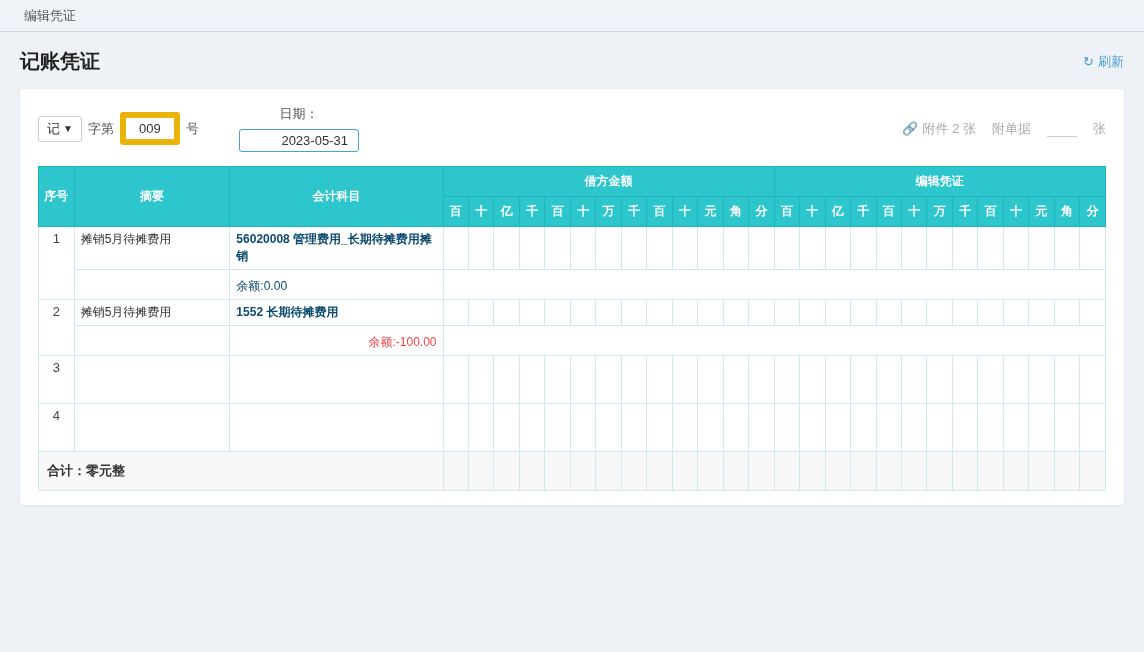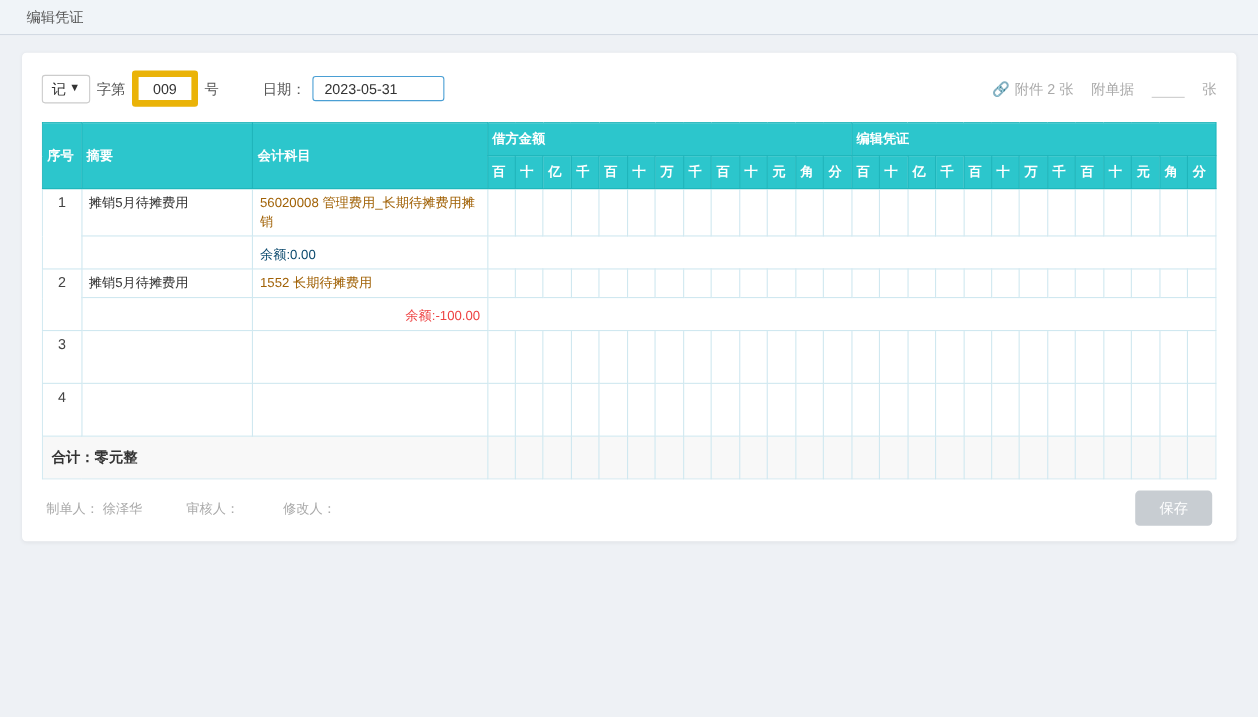--- a/index.html
+++ b/index.html
@@ -88,20 +88,21 @@
       color: #333;
     }
     .date-input {
       border: 1px solid #4a9fd4;
       border-radius: 3px;
       padding: 3px 10px;
       font-size: 13px;
       width: 120px;
       color: #333;
       background: #fff;
+      text-align: right;
     }
     .label-text {
       color: #555;
       font-size: 13px;
     }
     .attachment-area {
       margin-left: auto;
       display: flex;
       align-items: center;
       gap: 16px;
@@ -124,21 +125,21 @@
     }
     
     .voucher-table {
       width: 100%;
       border-collapse: collapse;
       font-size: 12px;
     }
     .voucher-table th {
       background: #2cc6cc;
       color: #fff;
-      text-align: left;
+      text-align: center;
       padding: 6px 4px;
       border: 1px solid #1fb5bb;
       white-space: nowrap;
     }
     .voucher-table td {
       border: 1px solid #d0e8f0;
       padding: 4px 6px;
       vertical-align: top;
       background: #fff;
     }
@@ -146,21 +147,21 @@
     .col-summary { width: 170px; margin-left: 12px; }
     .col-account { width: 230px; }
     .col-digit { width: 26px; text-align: center; }
     .row-number {
       text-align: center;
       font-size: 13px;
       color: #444;
       vertical-align: middle;
       padding-top: 20px;
     }
-    .account-main { font-size: 12px; color: #a16207; }
+    .account-main { font-size: 12px; color: #0c4a6e; font-weight: bold; }
     .account-balance { font-size: 12px; color: #0c4a6e; margin-top: 4px; }
     .account-balance.negative { color: #e44; text-align: right; }
     .summary-cell { font-size: 12px; color: #333; }
     .footer-row {
       display: flex;
       align-items: center;
       gap: 40px;
       padding: 10px 4px 0;
       font-size: 12px;
       color: #aaa;
@@ -182,34 +183,41 @@
     .chevron-icon { font-size: 10px; }
   </style>
 </head>
 <body>
 
 <div class="window-title-bar">
   <span>编辑凭证</span>
 </div>
 
 <div class="main-container">
+  <div class="page-header">
+    <span class="page-title">记账凭证</span>
+    <button class="refresh-btn">
+      <span>↻</span>
+      <span>刷新</span>
+    </button>
+  </div>
 
   <div class="card">
 
     <div class="form-row">
       <div class="form-group">
         <button class="dropdown-btn">
           <span>记</span>
           <span class="chevron-icon">▼</span>
         </button>
         <span class="label-text">字第</span>
         <input class="input-box" type="text" value="009" style="">
         <span class="label-text">号</span>
       </div>
-      <div class="form-group" style="margin-left:30px;">
+      <div class="form-group" style="margin-left:30px;flex-direction:column;">
         <span class="label-text">日期：</span>
         <input class="date-input" type="text" value="2023-05-31" style="">
       </div>
       <div class="attachment-area">
         <span class="attachment-link">
           <span>🔗</span>
           <span>附件 2 张</span>
         </span>
         <span style="color:#aaa;">附单据</span>
         <input class="zhang-input" type="text" value="" style="">
@@ -432,29 +440,14 @@
               <td class="col-digit" style="background:#f8f8f8;"></td>
               <td class="col-digit" style="background:#f8f8f8;"></td>
               <td class="col-digit" style="background:#f8f8f8;"></td>
               <td class="col-digit" style="background:#f8f8f8;"></td>
               <td class="col-digit" style="background:#f8f8f8;"></td>
           </tr>
         </tbody>
       </table>
     </div>
 
-    <div class="footer-row">
-      <span>
-        <span>制单人：</span>
-        <span>徐泽华</span>
-      </span>
-      <span>
-        <span>审核人：</span>
-        <span></span>
-      </span>
-      <span>
-        <span>修改人：</span>
-        <span></span>
-      </span>
-      <button class="save-btn">保存</button>
-    </div>
   </div>
 </div>
 
 </body></html>

